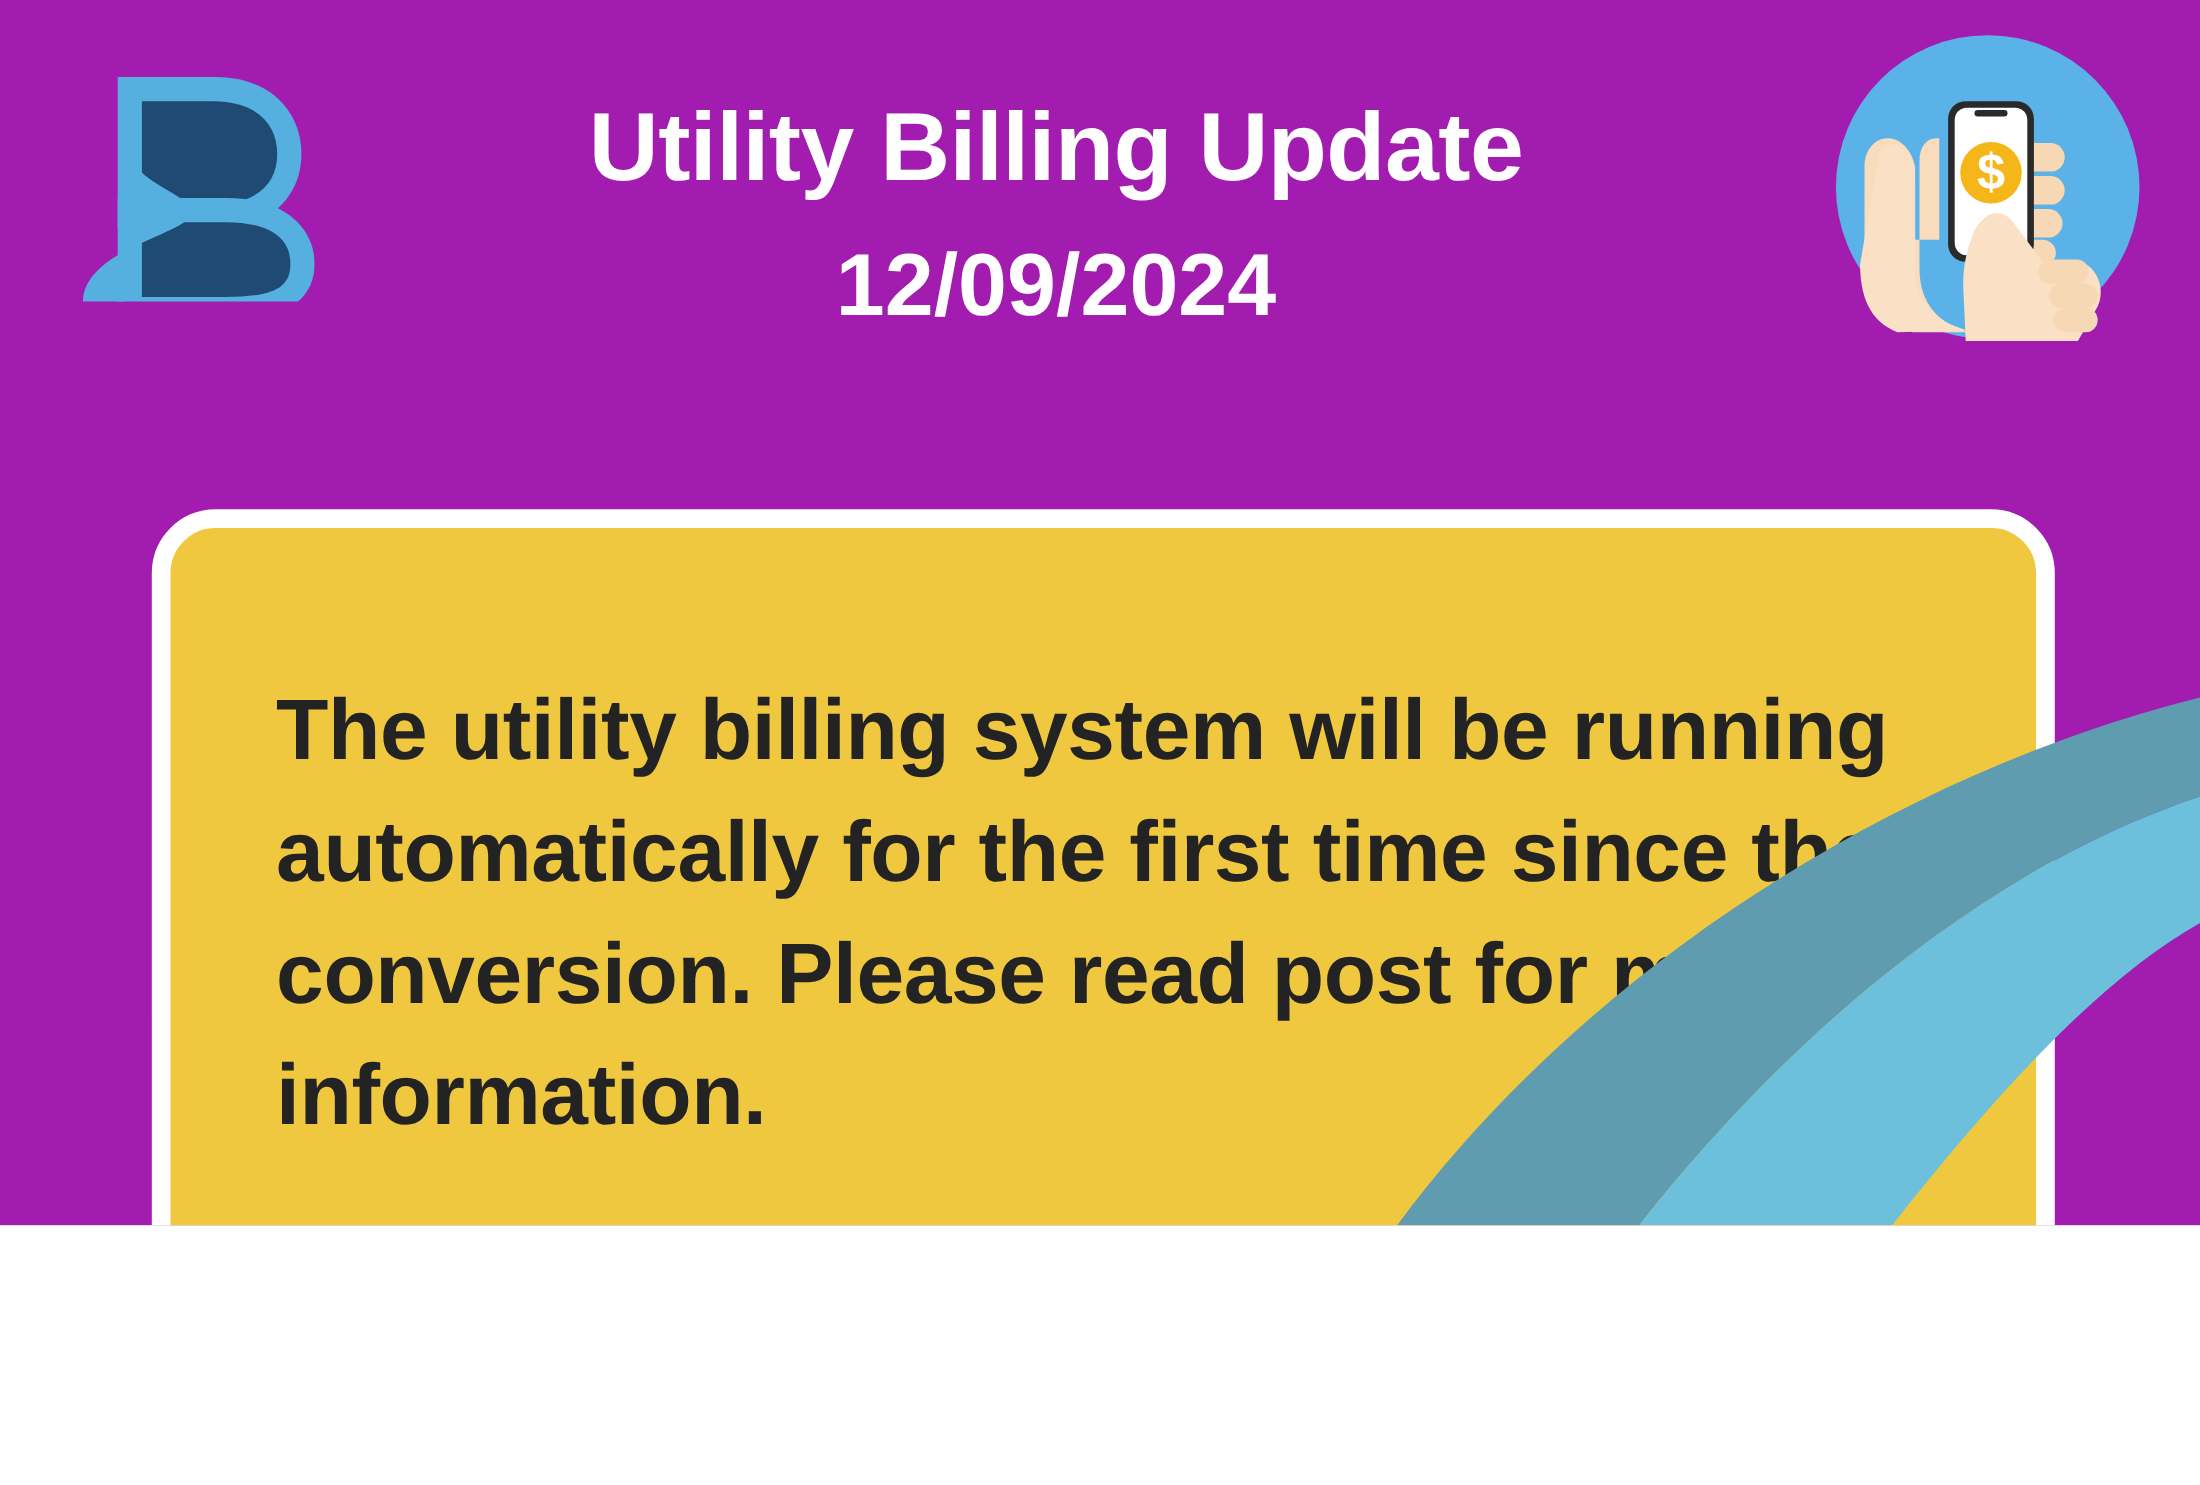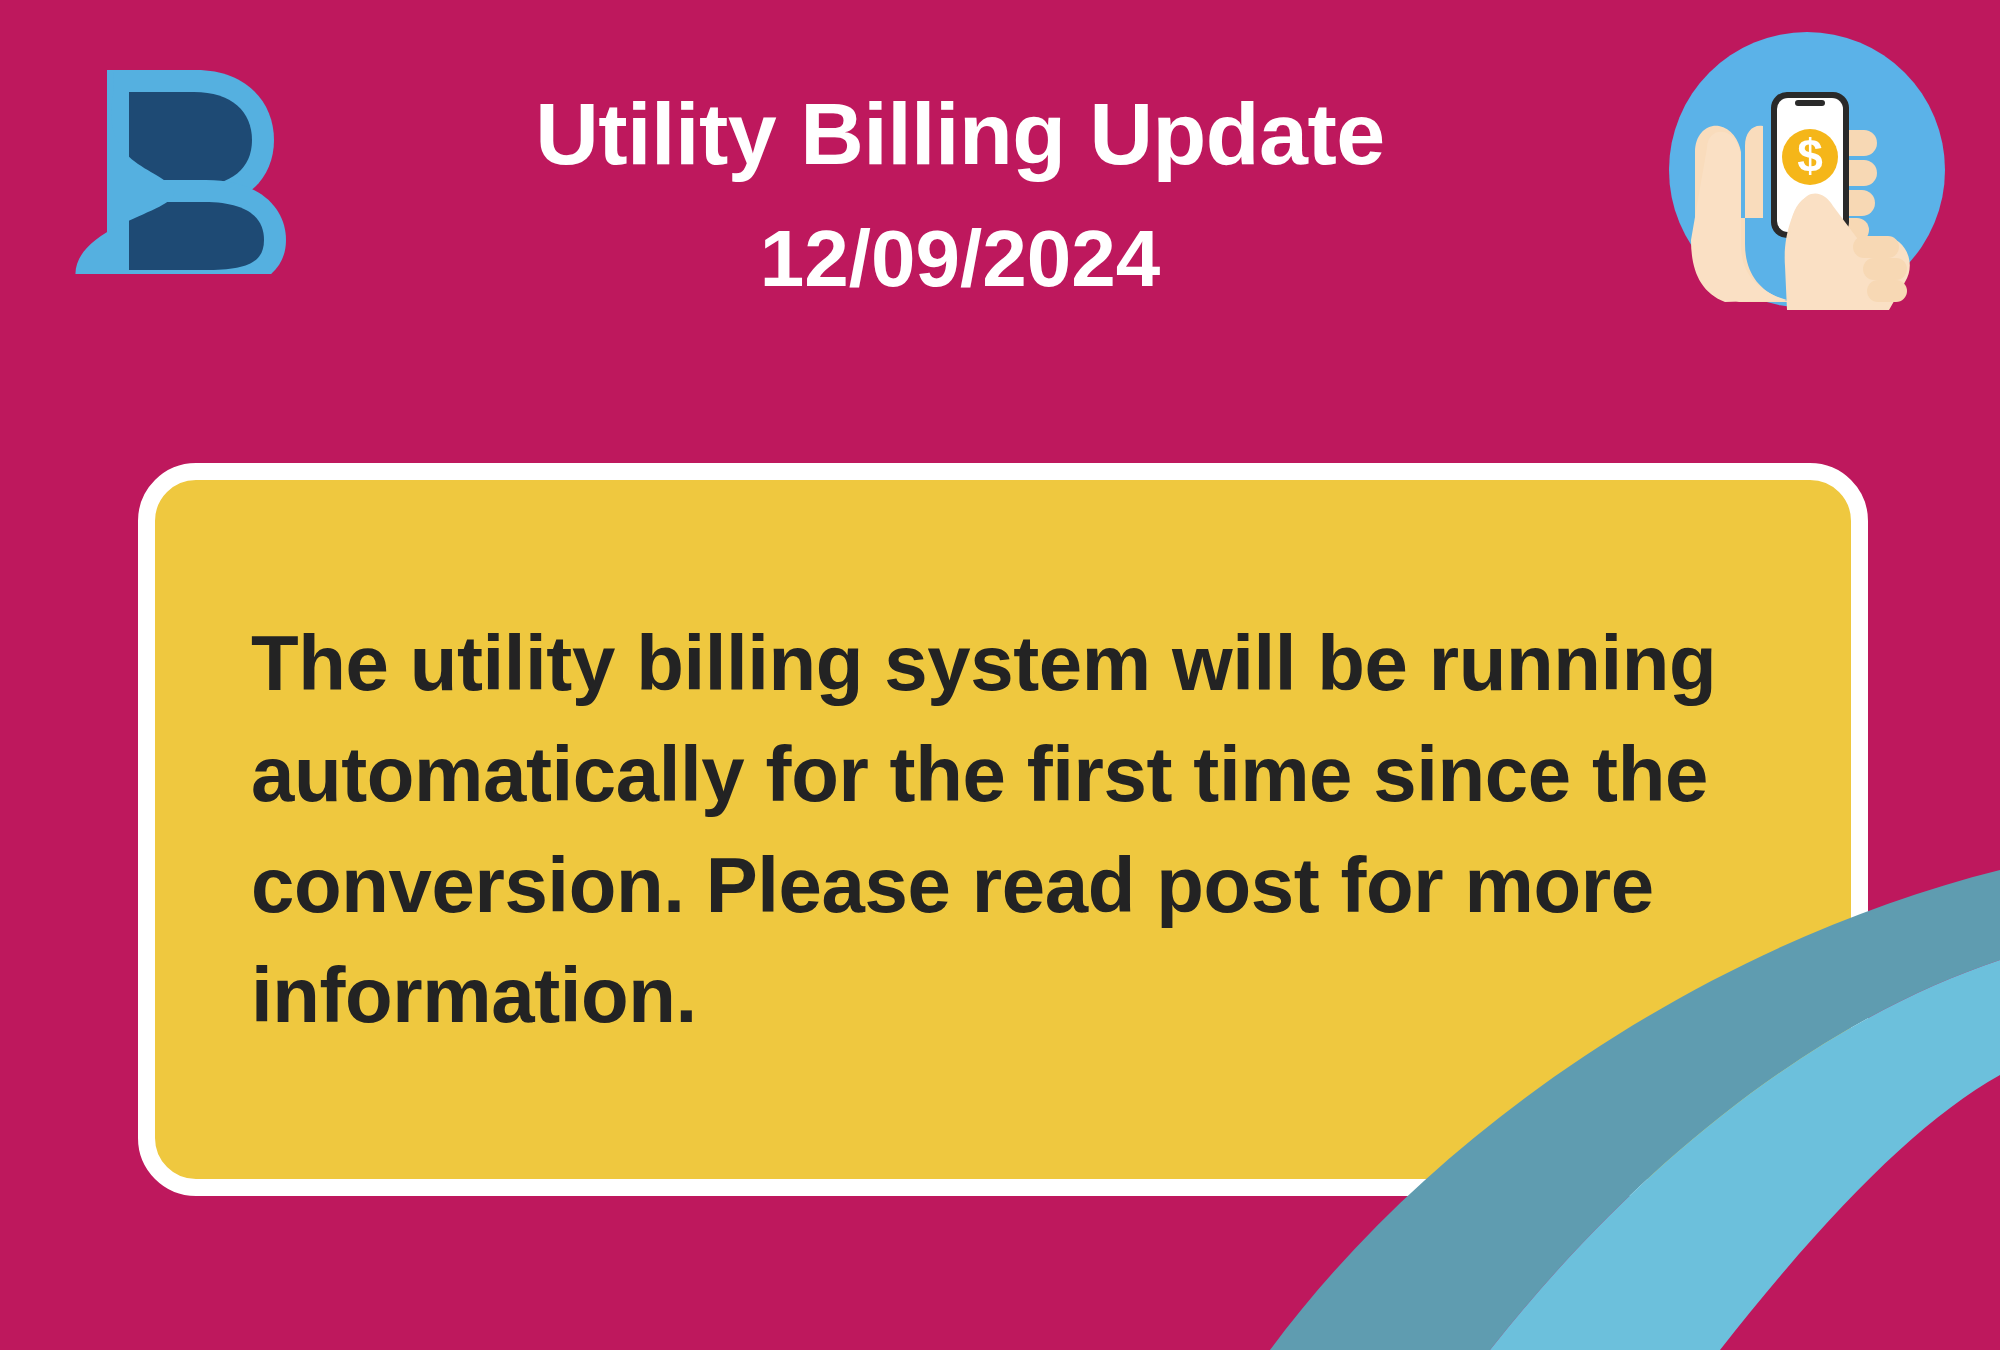--- a/index.html
+++ b/index.html
@@ -4,22 +4,22 @@
 <style>
   html, body {
     margin: 0;
     padding: 0;
     background: #ffffff;
   }
 
   #poster {
     position: relative;
     width: 2000px;
-    height: 1350px;
-    background: #be185d;
+    height: 1114px;
+    background: #a21caf;
     overflow: hidden;
     font-family: "Liberation Sans", sans-serif;
   }
 
   
   .corner-swoosh {
     position: absolute;
     right: 0;
     bottom: 0;
     width: 980px;

